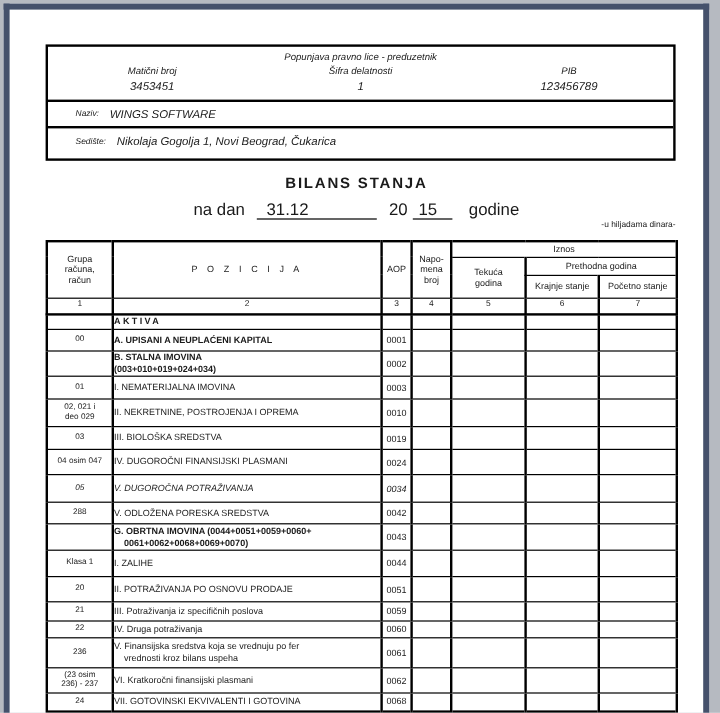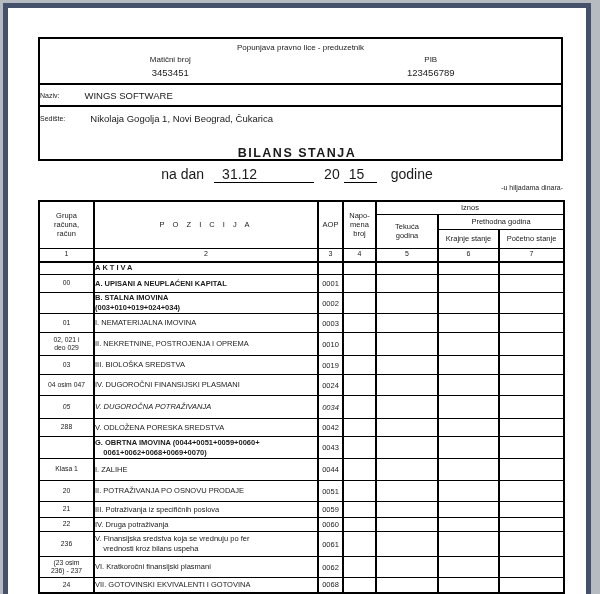--- a/index.html
+++ b/index.html
@@ -15,36 +15,36 @@
     position:absolute; left:3px; top:3px;
     width:578px; height:640px;
     background:#ffffff;
     border:5px solid #45516b;
     border-bottom:none;
   }
 
   
   .hbox {
     position:absolute; left:30px; top:29px;
-    width:525px; height:124px;
+    width:525px; height:97px;
     border:2px solid #000;
     box-sizing:border-box;
+    font-style:italic;
   }
   .hb-top { height:44px; }
   .hb-note { text-align:center; font-size:8px; padding-top:4px; }
   .hb-fields { display:flex; margin-top:3px; }
   .hb-field { flex:1; text-align:center; }
   .hb-label { font-size:8px; }
   .hb-value { font-size:9.5px; margin-top:3px; }
   .hb-row {
     border-top:2px solid #000;
     height:22px; box-sizing:border-box;
     display:flex; align-items:center;
-    padding-left:0;
-    gap:16px;
+    padding-left:23px;
   }
   .hb-row:last-child { height:25px; }
   .hb-row-label { font-size:7px; margin-right:9px; }
   .hb-row-value { font-size:9.5px; }
 
   
   .doc-title {
     position:absolute; top:138px; left:0; width:100%;
     text-align:center; font-size:12.5px; font-weight:bold; letter-spacing:1.5px;
   }
@@ -128,20 +128,24 @@
 
 <div class="page">
 
   <div class="hbox">
     <div class="hb-top">
       <div class="hb-note">Popunjava pravno lice - preduzetnik</div>
       <div class="hb-fields">
         <div class="hb-field">
           <div class="hb-label">Matični broj</div>
           <div class="hb-value">3453451</div>
+        </div>
+        <div class="hb-field">
+          <div class="hb-label">Šifra delatnosti</div>
+          <div class="hb-value">1</div>
         </div>
         <div class="hb-field">
           <div class="hb-label">PIB</div>
           <div class="hb-value">123456789</div>
         </div>
       </div>
     </div>
     <div class="hb-row">
       <span class="hb-row-label">Naziv:</span>
       <span class="hb-row-value">WINGS SOFTWARE</span>

